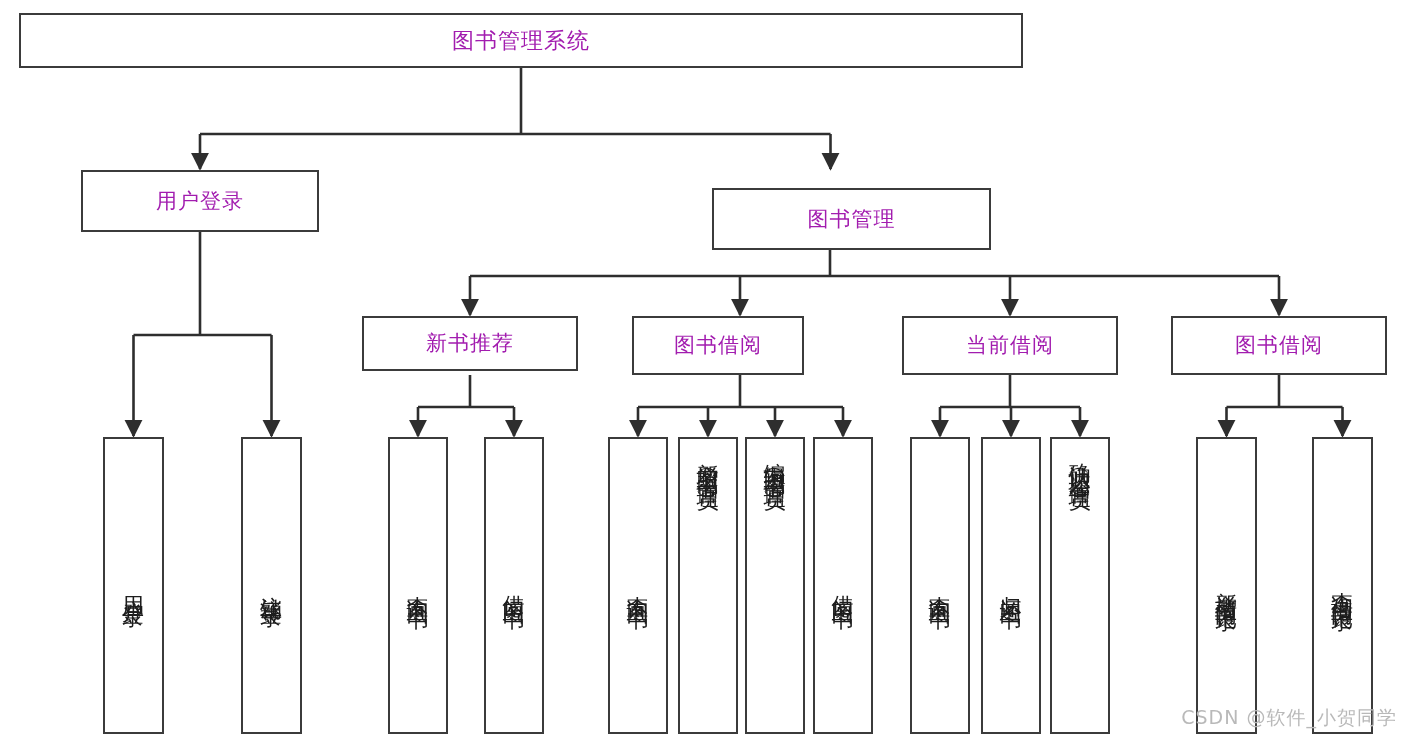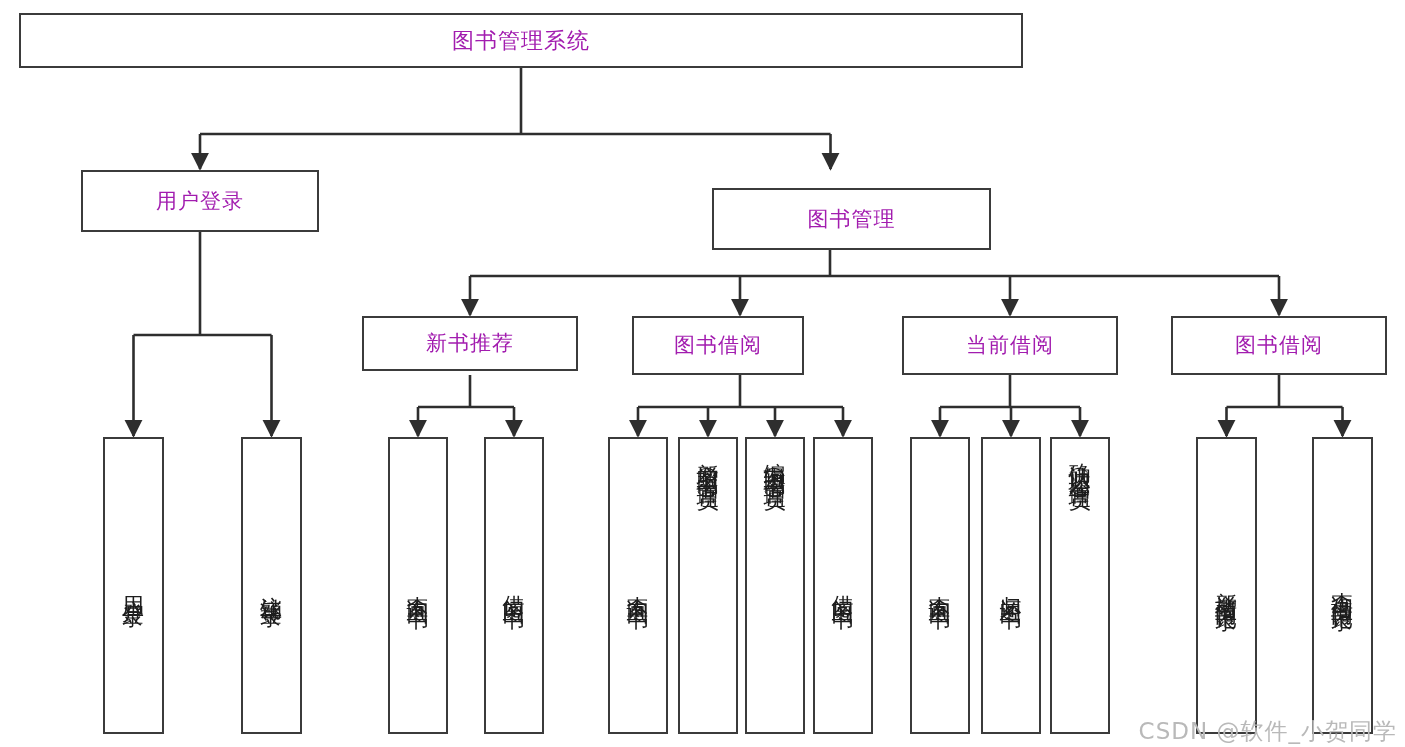--- a/index.html
+++ b/index.html
@@ -58,22 +58,22 @@
     letter-spacing:4px;
     color:#1d1d1d;
     padding-top:6px;
     white-space:nowrap;
   }
   .leaf.midtext{align-items:center;}
   .leaf.midtext .vlabel{padding-top:0;}
   .watermark{
     position:absolute;
     right:8px;
-    bottom:0;
-    font-size:23px;
+    bottom:16px;
+    font-size:19px;
     color:#b9b9b9;
     letter-spacing:1px;
     z-index:5;
     white-space:nowrap;
     margin-top:14px;
   }
 </style>
 </head>
 <body>
 

